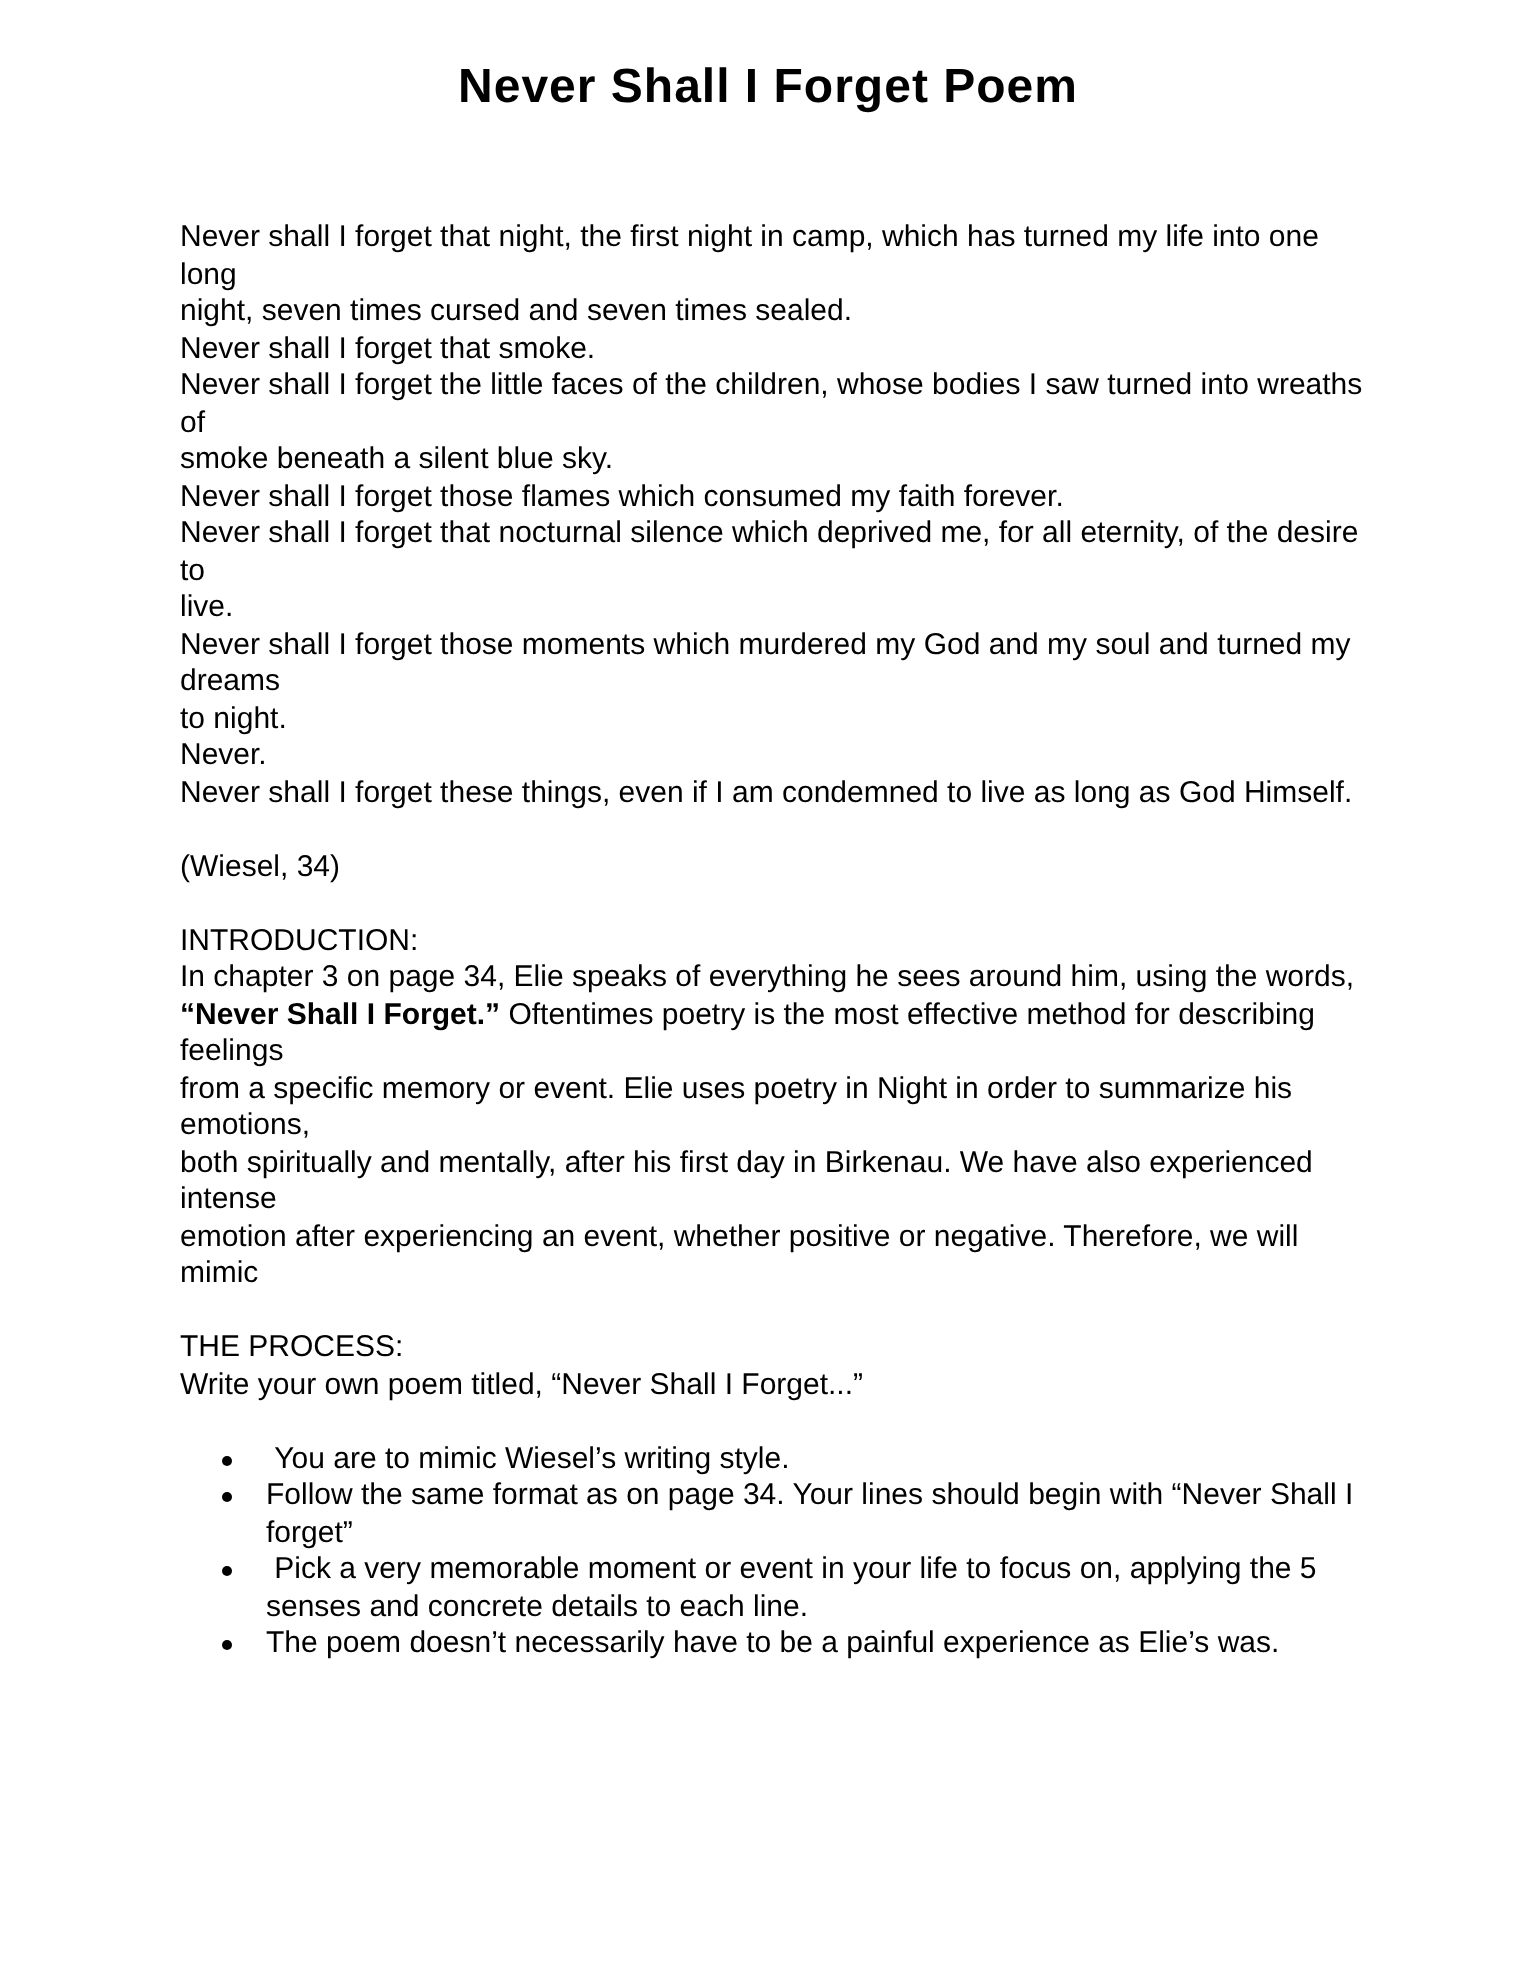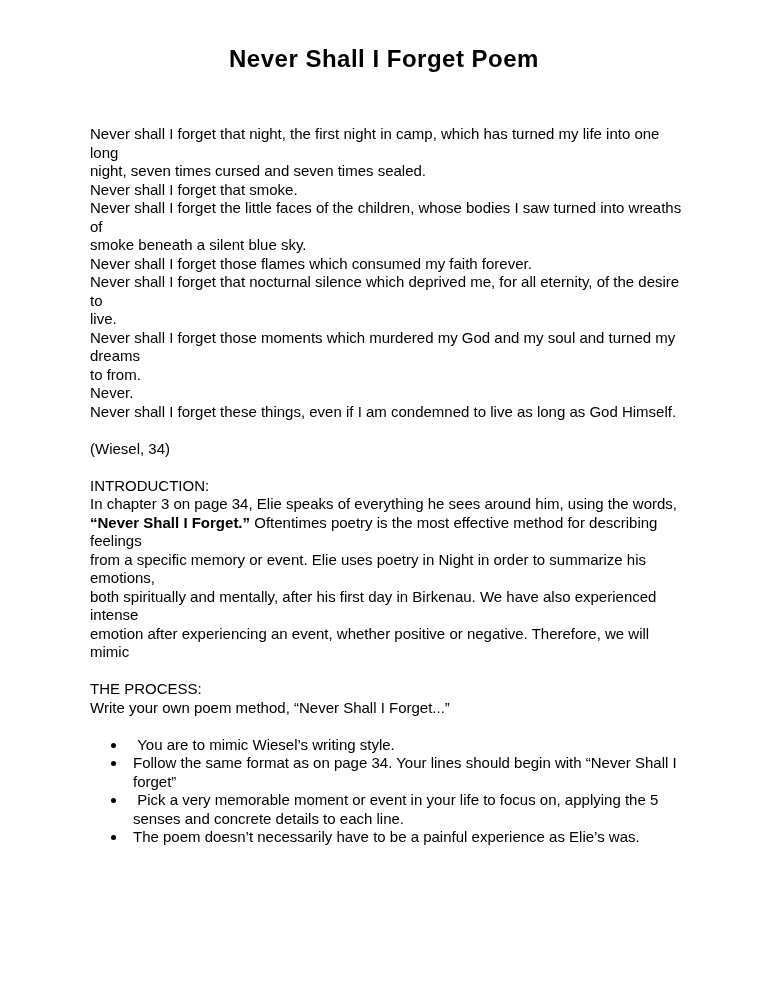--- a/index.html
+++ b/index.html
@@ -13,21 +13,21 @@
     overflow: hidden;
   }
   .page {
     position: relative;
     width: 768px;
     height: 994px;
     background: #ffffff;
   }
   .doc-title {
     margin: 0;
-    padding-top: 45px;
+    padding-top: 30px;
     text-align: center;
     font-size: 24px;
     line-height: 27px;
     font-weight: 700;
     letter-spacing: 0.5px;
     color: #000000;
   }
   .content {
     padding: 53px 86px 0 90px;
     font-size: 15px;
@@ -81,21 +81,21 @@
       <div class="line">Never shall I forget that night, the first night in camp, which has turned my life into one long</div>
       <div class="line">night, seven times cursed and seven times sealed.</div>
       <div class="line">Never shall I forget that smoke.</div>
       <div class="line">Never shall I forget the little faces of the children, whose bodies I saw turned into wreaths of</div>
       <div class="line">smoke beneath a silent blue sky.</div>
       <div class="line">Never shall I forget those flames which consumed my faith forever.</div>
       <div class="line">Never shall I forget that nocturnal silence which deprived me, for all eternity, of the desire to</div>
       <div class="line">live.</div>
       <div class="line">Never shall I forget those moments which murdered my God and my soul and turned my</div>
       <div class="line">dreams</div>
-      <div class="line">to from.</div>
+      <div class="line">to night.</div>
       <div class="line">Never.</div>
       <div class="line">Never shall I forget these things, even if I am condemned to live as long as God Himself.</div>
     </div>
 
     <div class="blank-line"></div>
 
     <div class="line">(Wiesel, 34)</div>
 
     <div class="blank-line"></div>
 
@@ -105,21 +105,21 @@
       <div class="line"><span class="bold">“Never Shall I Forget.”</span><span> Oftentimes poetry is the most effective method for describing feelings</span></div>
       <div class="line">from a specific memory or event. Elie uses poetry in Night in order to summarize his emotions,</div>
       <div class="line">both spiritually and mentally, after his first day in Birkenau. We have also experienced intense</div>
       <div class="line">emotion after experiencing an event, whether positive or negative. Therefore, we will mimic</div>
     </div>
 
     <div class="blank-line"></div>
 
     <div>
       <div class="line">THE PROCESS:</div>
-      <div class="line">Write your own poem method, “Never Shall I Forget...”</div>
+      <div class="line">Write your own poem titled, “Never Shall I Forget...”</div>
 
       <div class="blank-line"></div>
 
       <ul class="bullet-list">
         <li class="bullet-item">
           <span class="bullet-col">
               <span class="bullet-dot"></span>
             </span>
           <span class="bullet-text"> You are to mimic Wiesel’s writing style.</span>
         </li>

